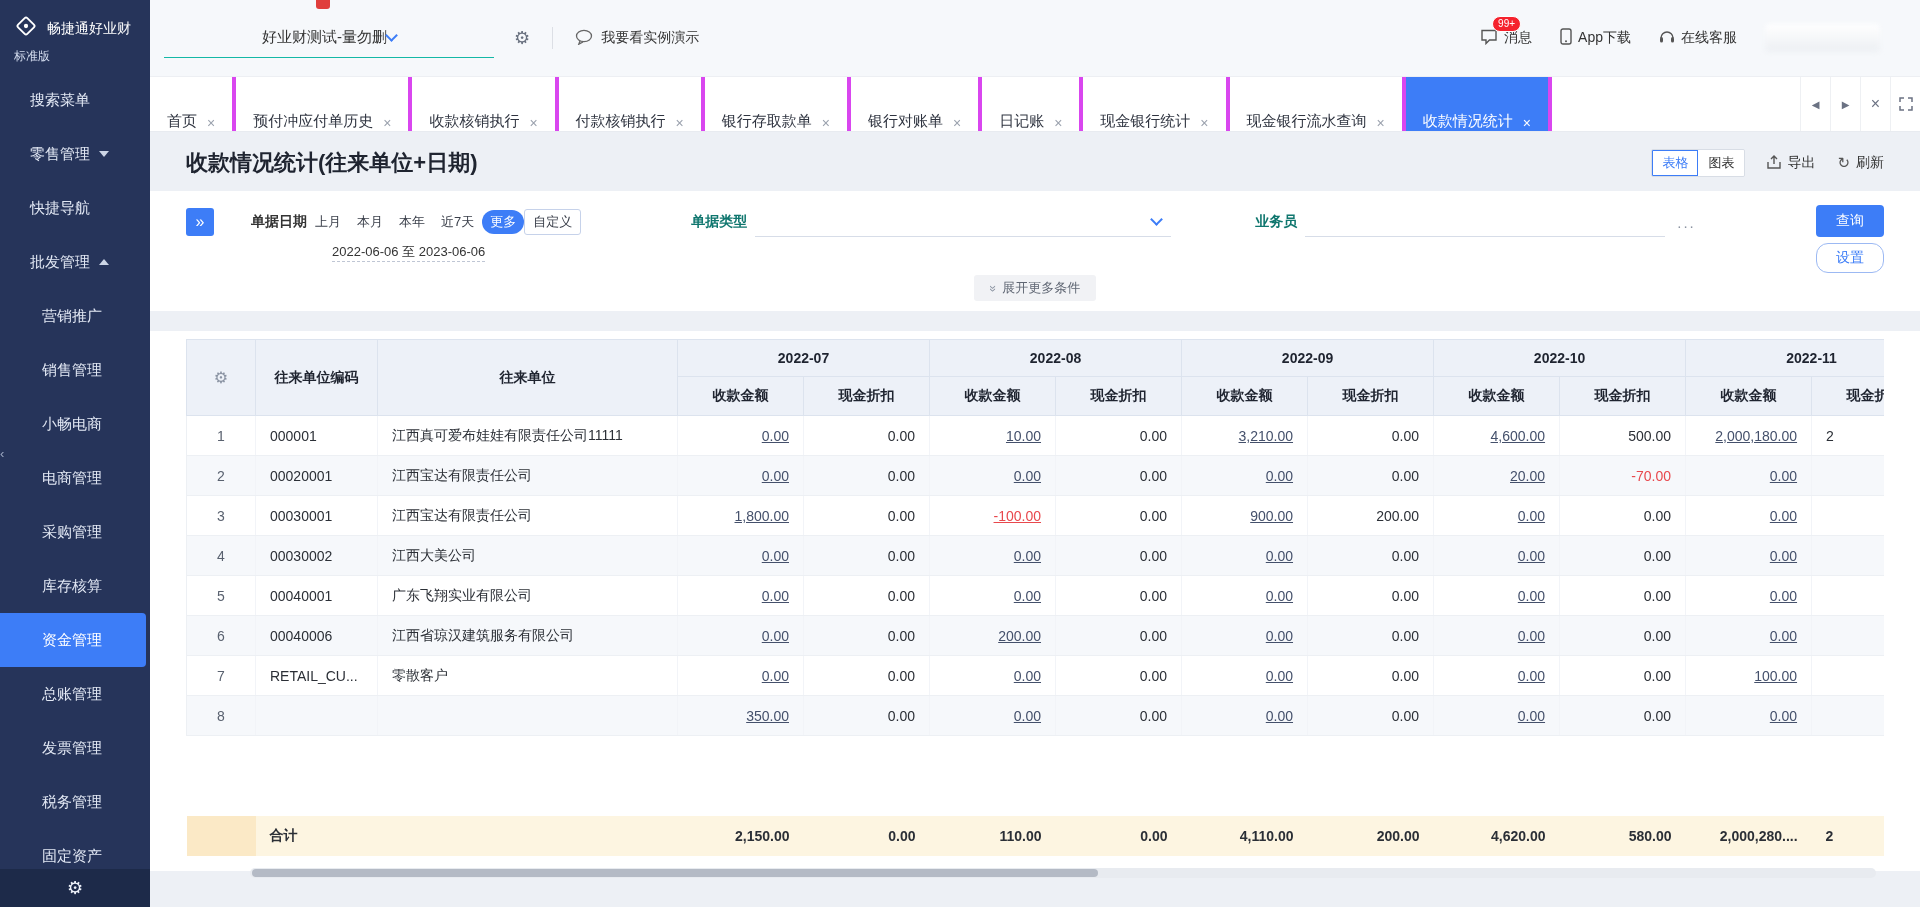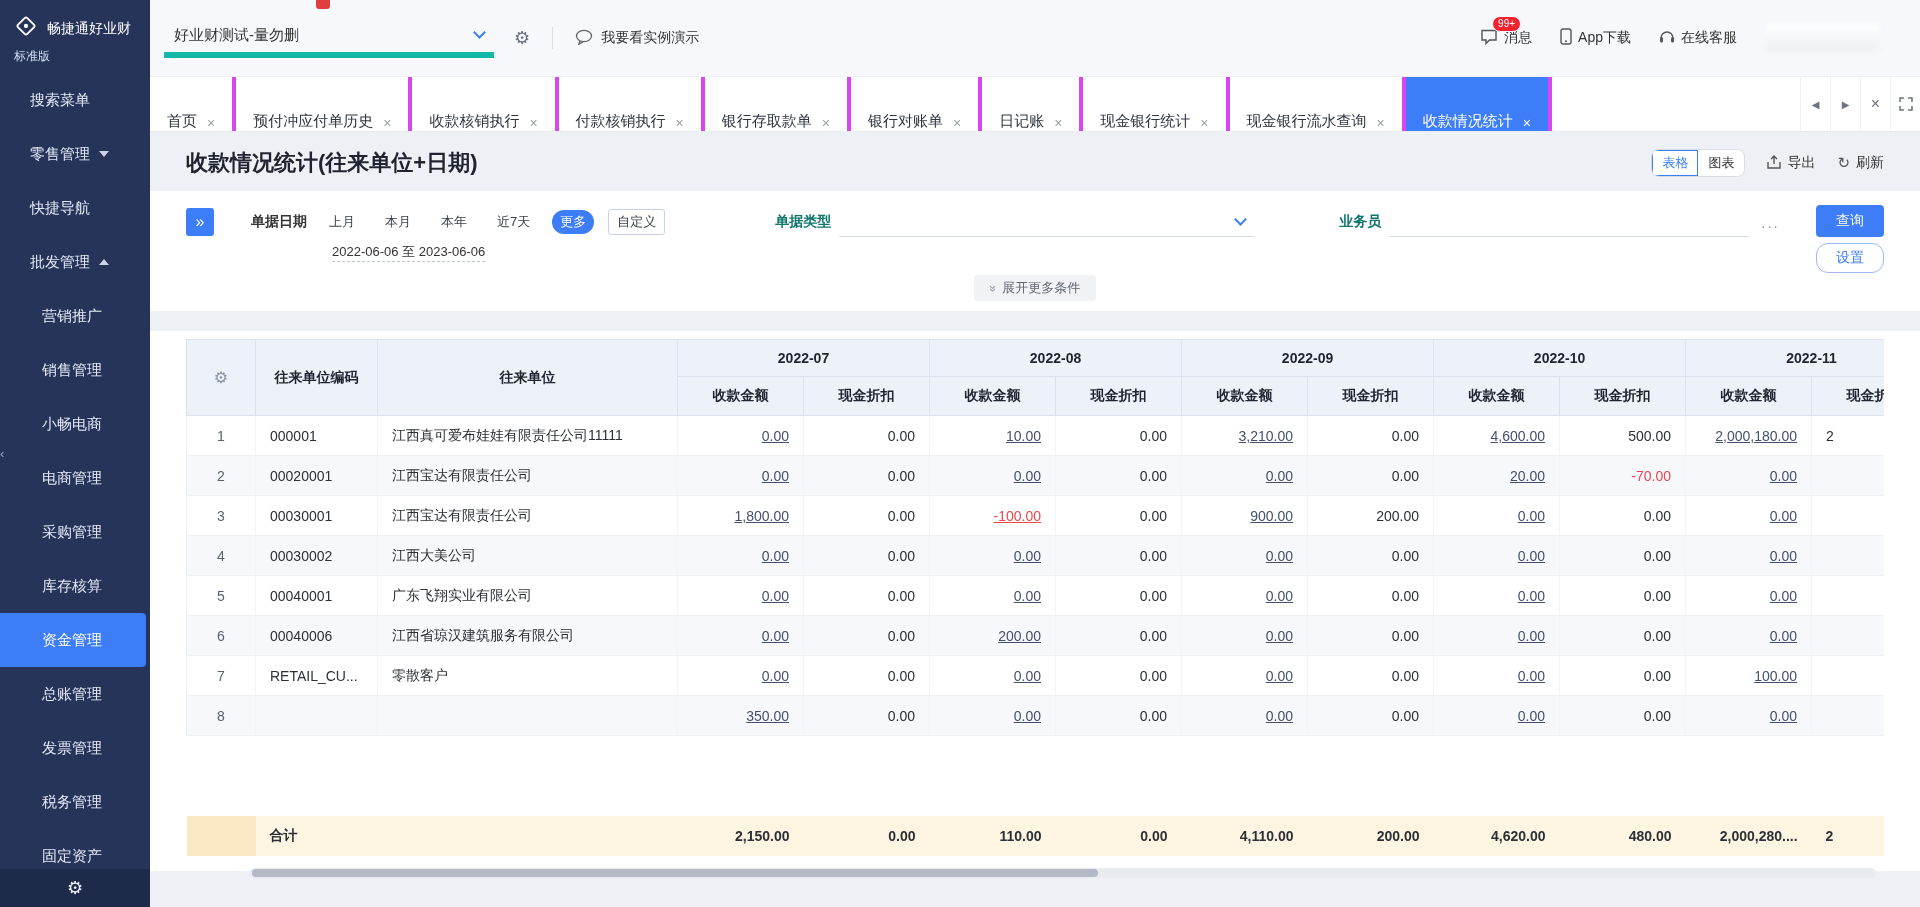--- a/index.html
+++ b/index.html
@@ -17,21 +17,21 @@
   .side-item.sub{padding-left:42px}
   .side-item.active{background:#3d7df7;color:#fff;margin-right:4px;border-radius:0 4px 4px 0}
   .tri{width:0;height:0;border-left:5px solid transparent;border-right:5px solid transparent;margin-left:9px}
   .tri.down{border-top:6px solid #ccd5e6}
   .tri.up{border-bottom:6px solid #ccd5e6}
   .side-gear{position:absolute;bottom:0;left:0;right:0;height:38px;background:#1d2a49;display:flex;align-items:center;justify-content:center;color:#eef2fa;font-size:18px;cursor:pointer}
   .collapse-handle{position:absolute;left:0;top:438px;width:12px;height:30px;display:flex;align-items:center;color:#9aa6bf;font-size:13px;z-index:7;cursor:pointer}
 
   
   .topbar{position:absolute;left:150px;top:0;right:0;height:77px;background:#f6f8fb;border-bottom:1px solid #edeff3;display:flex;align-items:center;padding:0 40px 0 14px;z-index:5}
-  .org{display:flex;align-items:center;justify-content:space-between;width:330px;height:40px;border-bottom:6px solid #14b8a6;padding:0 10px;font-size:15px;color:#333;cursor:pointer}
+  .org{display:flex;align-items:center;justify-content:center;width:330px;height:40px;border-bottom:1px solid #14b8a6;padding:0 10px;font-size:15px;color:#333;cursor:pointer}
   .chev{display:inline-block;width:9px;height:9px;border-right:2px solid #3d7df7;border-bottom:2px solid #3d7df7;transform:rotate(45deg);margin-top:-5px}
   .top-gear{margin-left:20px;font-size:18px;color:#6a7280;cursor:pointer}
   .vdiv{width:1px;height:22px;background:#dcdfe5;margin:0 22px}
   .demo{display:flex;align-items:center;gap:8px;font-size:14px;color:#333;cursor:pointer}
   .top-right{margin-left:auto;display:flex;align-items:center;gap:28px}
   .top-item{display:flex;align-items:center;gap:6px;font-size:14px;color:#333;cursor:pointer;position:relative}
   .badge{position:absolute;top:-13px;left:12px;background:#f5222d;color:#fff;font-size:10px;line-height:14px;padding:0 5px;border-radius:8px;border:1px solid #fff}
   .user-blur{width:115px;height:28px;border-radius:4px;background:linear-gradient(180deg,#ffffff,#eceff3);filter:blur(2.5px);cursor:pointer}
   .top-artifact{position:absolute;left:316px;top:0;width:14px;height:9px;background:#e03e3c;border-radius:0 0 3px 3px;z-index:9}
 
@@ -43,33 +43,33 @@
   .tab.active .x{color:#fff}
   .tab-ctrls{margin-left:auto;display:flex;align-items:stretch}
   .tc{width:30px;display:flex;align-items:center;justify-content:center;color:#6b7283;font-size:10px;border-left:1px solid #eef0f3;cursor:pointer}
   .tc.x2{font-size:16px}
 
   
   .content{position:absolute;left:150px;top:131px;right:0;bottom:0;background:#edf0f5;overflow:hidden}
   .title-row{display:flex;align-items:center;height:60px;padding:10px 36px 6px}
   h1{font-size:22px;font-weight:bold;color:#1f2430}
   .title-actions{margin-left:auto;display:flex;align-items:center;gap:22px}
-  .seg{display:flex;border:1px solid #d8dde5;border-radius:8px;overflow:hidden}
+  .seg{display:flex;border:1px solid #d8dde5;border-radius:2px;overflow:hidden}
   .seg-item{padding:4px 10px;font-size:13px;background:#fff;color:#333;cursor:pointer}
   .seg-item.active{color:#3d7df7;box-shadow:inset 0 0 0 1px #3d7df7}
   .tool{display:flex;align-items:center;gap:6px;font-size:14px;color:#333;cursor:pointer}
   .tool .r{font-size:15px;color:#555}
 
   
   .filter-card{position:relative;background:#fff;padding:14px 36px 0}
   .f-row{display:flex;align-items:center;height:34px}
   .f-expand-btn{width:28px;height:28px;background:#3d7df7;color:#fff;border-radius:3px;display:flex;align-items:center;justify-content:center;font-size:16px;cursor:pointer;flex:none}
   .f-label{font-size:14px;font-weight:bold;color:#333;margin-left:37px;flex:none}
   .pills{display:flex;align-items:center;flex:none}
-  .pill{font-size:13px;color:#3a3f4a;margin-left:14px;padding:3px 8px;border-radius:12px;cursor:pointer;white-space:nowrap}
+  .pill{font-size:13px;color:#3a3f4a;padding:3px 8px;border-radius:12px;cursor:pointer;white-space:nowrap}
   .pill.active{background:#3d7df7;color:#fff}
   .pill.outlined{border:1px solid #c6d2ea;border-radius:3px}
   .f-sec-label{font-size:14px;font-weight:bold;color:#0f766e;margin-left:110px;flex:none}
   .f-field{display:flex;align-items:center;justify-content:flex-end;border-bottom:1px solid #d7dde8;height:30px;margin-left:8px;flex:none;padding:0 10px}
   .f-dots{margin-left:12px;color:#8b93a1;font-size:15px;letter-spacing:2px;cursor:pointer}
   .f-date{padding:4px 0 10px 146px;font-size:13px;color:#333}
   .f-date span{border-bottom:1px dashed #bfc6d4;padding-bottom:2px;cursor:pointer}
   .btn-query{position:absolute;right:36px;top:14px;width:68px;height:32px;background:#3d7df7;color:#fff;font-size:14px;border:none;border-radius:4px;display:flex;align-items:center;justify-content:center;cursor:pointer}
   .btn-settings{position:absolute;right:36px;top:52px;width:68px;height:30px;background:#fff;color:#3d7df7;font-size:14px;border:1px solid #9cb9f3;border-radius:12px;display:flex;align-items:center;justify-content:center;cursor:pointer}
   .expand-strip{text-align:center;padding:4px 0 10px}
@@ -503,21 +503,21 @@
               <tr class="total">
                 <td class="t-first"></td>
                 <td class="t-label" colspan="2">合计</td>
                 <td class="c-amt">2,150.00</td>
                 <td class="c-amt">0.00</td>
                 <td class="c-amt">110.00</td>
                 <td class="c-amt">0.00</td>
                 <td class="c-amt">4,110.00</td>
                 <td class="c-amt">200.00</td>
                 <td class="c-amt">4,620.00</td>
-                <td class="c-amt">480.00</td>
+                <td class="c-amt">580.00</td>
                 <td class="c-amt">2,000,280....</td>
                 <td class="c-clip">2</td>
               </tr>
             </tbody>
         </table>
       </div>
       <div class="hscroll">
         <div class="hthumb"></div>
       </div>
     </div>

